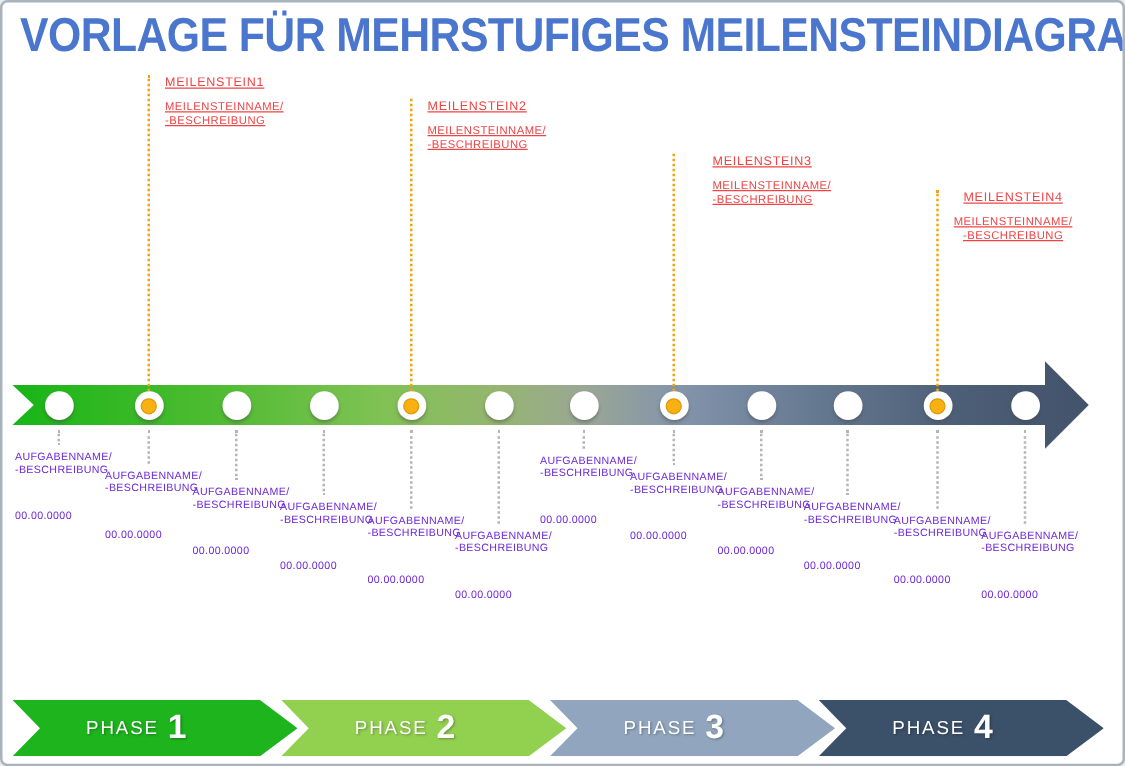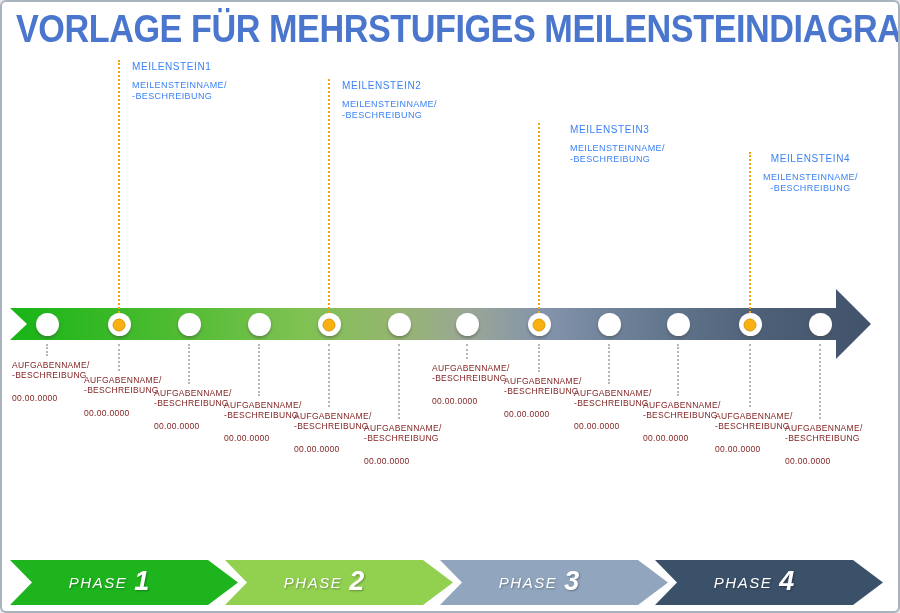--- a/index.html
+++ b/index.html
@@ -24,34 +24,33 @@
   }
   .marker .ms-dot {
     position:absolute; left:50%; top:50%; width:13px; height:13px;
     transform:translate(-50%,-50%); border-radius:50%;
     background:#f9b013; border:1px solid #dd9a06; box-sizing:border-box;
   }
   
   .ms-line  { position:absolute; width:0; border-left:2px dotted #efa50e; }
   .task-line{ position:absolute; width:0; border-left:2px dotted #b5b5b5; }
   
-  .ms-callout { position:absolute; color:#3b82f6; }
+  .ms-callout { position:absolute; color:#ef4444;text-decoration:underline; }
   .ms-title { font-size:10px; letter-spacing:.6px; white-space:nowrap; }
   .ms-desc  { font-size:9px; line-height:11px; letter-spacing:.4px; margin-top:8px; white-space:nowrap; }
   
-  .task-callout { position:absolute; width:90px; color:#7f1d1d; }
+  .task-callout { position:absolute; width:90px; color:#6d28d9; }
   .task-name { font-size:8.5px; line-height:10px; letter-spacing:.3px; white-space:nowrap; }
-  .task-date { font-size:8.5px; letter-spacing:.3px; margin-top:13px; white-space:nowrap; }
+  .task-date { font-size:8.5px; letter-spacing:.3px; margin-top:27px; white-space:nowrap; }
   
   #phases-row { position:absolute; left:0; top:558px; width:900px; height:45px; }
   .phase {
     position:absolute; top:0; width:228px; height:45px;
     clip-path:polygon(0 0, 198px 0, 100% 50%, 198px 100%, 0 100%, 22px 50%);
     filter:drop-shadow(1px 2px 2px rgba(0,0,0,.35));
-    font-style:italic;
   }
   .phase-text {
     position:absolute; left:0; top:0; width:198px; height:100%;
     display:flex; align-items:center; justify-content:center; gap:7px;
     color:#ffffff; text-shadow:1px 1px 2px rgba(0,0,0,.3);
   }
   .phase-label { font-size:15px; letter-spacing:1.5px; }
   .phase-number { font-size:27px; font-weight:bold; transform:translateY(-1px); }
 </style>
 </head>

